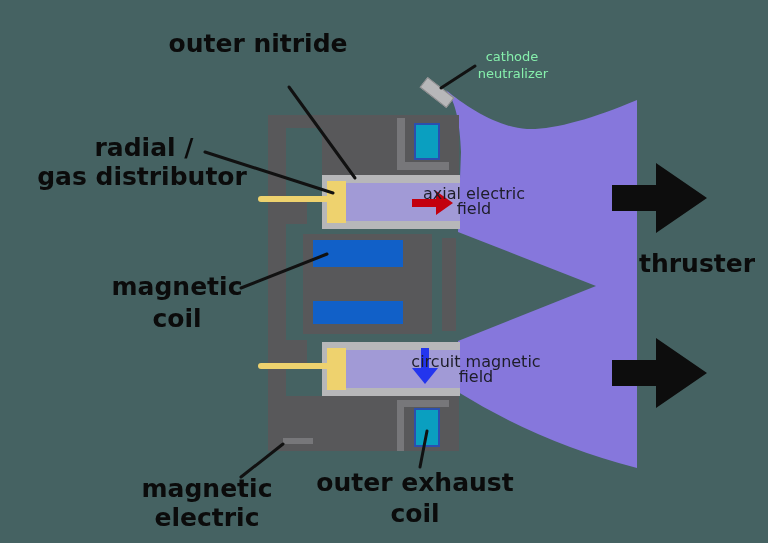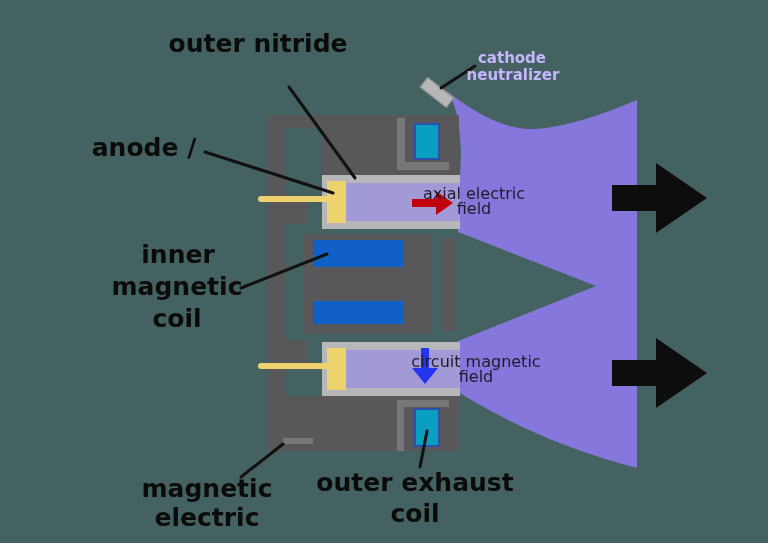--- a/index.html
+++ b/index.html
@@ -19,21 +19,21 @@
   .stem{background:#eed26e;border-radius:3px 0 0 3px;}
   .bg-notch{background:#456262;}
   svg.layer{position:absolute;left:0;top:0;width:768px;height:543px;}
   .lbl{
     position:absolute;transform:translateX(-50%);white-space:nowrap;
     color:#0b0b0b;font-weight:bold;font-size:25px;line-height:1.05;
     text-align:center;
   }
   .lbl-sm{
     position:absolute;transform:translateX(-50%);white-space:nowrap;
-    color:#c4b5fd;font-weight:bold;font-size:15px;line-height:1.1;
+    color:#86efac;font-weight:normal;font-size:13px;line-height:1.1;
   }
   .lbl-field{
     position:absolute;transform:translateX(-50%);white-space:nowrap;
     color:#1d1d28;font-weight:normal;font-size:16px;line-height:1.1;
   }
   .z1{z-index:1}.z2{z-index:2}.z4{z-index:4}.z5{z-index:5}
   #cathode{
     position:absolute;left:420px;top:86px;width:34px;height:13px;
     background:#b7b7b9;transform:rotate(38deg);z-index:3;
     border:1px solid #8a8a8c;box-sizing:border-box;
@@ -91,32 +91,33 @@
       <line x1="427" y1="431" x2="420" y2="467"></line>
     </g>
     <polygon fill="#0d0d0d" points="612,185 656,185 656,163 707,198 656,233 656,211 612,211"></polygon>
     <polygon fill="#0d0d0d" points="612,360 656,360 656,338 707,373 656,408 656,386 612,386"></polygon>
     <polygon fill="#c3000e" points="412,199 436,199 436,191 453,203 436,215 436,207 412,207"></polygon>
     <polygon fill="#2335ee" points="421,348 429,348 429,368 438,368 425,384 412,368 421,368"></polygon>
   </svg>
 
   <div class="lbl z5" style="left:258px;top:31px">outer nitride</div>
 
-  <div class="lbl z5" style="left:144px;top:135px">anode /</div>
+  <div class="lbl z5" style="left:144px;top:135px">radial /</div>
+  <div class="lbl z5" style="left:142px;top:164px">gas distributor</div>
 
-  <div class="lbl z5" style="left:178px;top:242px">inner</div>
   <div class="lbl z5" style="left:177px;top:274px">magnetic</div>
   <div class="lbl z5" style="left:177px;top:306px">coil</div>
 
   <div class="lbl z5" style="left:207px;top:476px">magnetic</div>
   <div class="lbl z5" style="left:207px;top:505px">electric</div>
 
   <div class="lbl z5" style="left:415px;top:470px">outer exhaust</div>
   <div class="lbl z5" style="left:415px;top:501px">coil</div>
 
+  <div class="lbl z5" style="left:697px;top:251px">thruster</div>
 
   <div class="lbl-sm z5" style="left:512px;top:50px">cathode</div>
   <div class="lbl-sm z5" style="left:513px;top:67px">neutralizer</div>
 
   <div class="lbl-field z5" style="left:474px;top:185px">axial electric</div>
   <div class="lbl-field z5" style="left:474px;top:200px">field</div>
 
   <div class="lbl-field z5" style="left:476px;top:353px">circuit magnetic</div>
   <div class="lbl-field z5" style="left:476px;top:368px">field</div>
 

